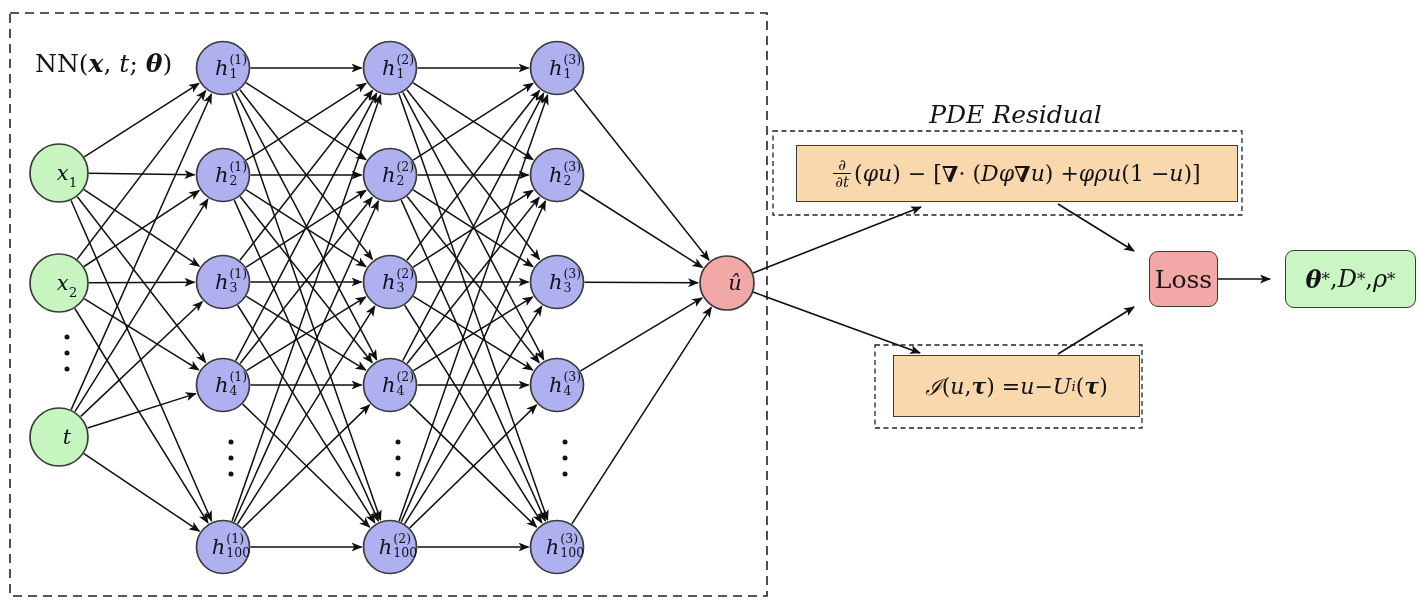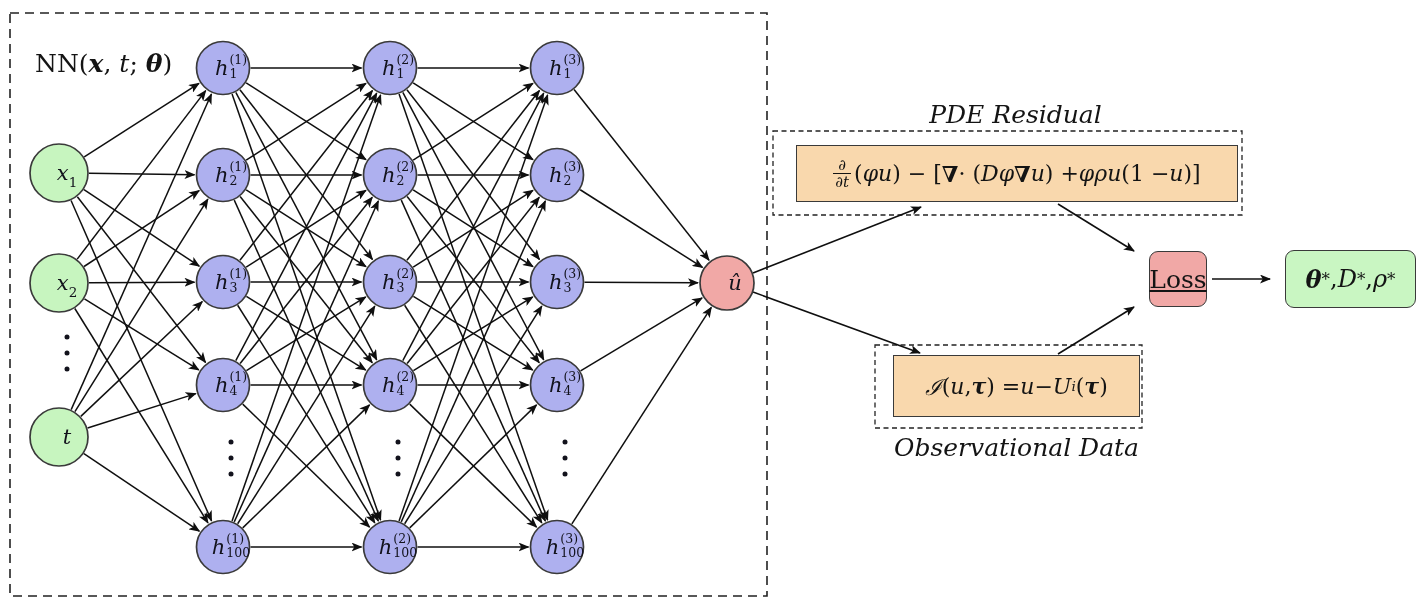--- a/index.html
+++ b/index.html
@@ -226,23 +226,22 @@
         <span class="seg-bi">τ</span>
         <span class="seg-up">) = </span>
         <span class="seg-it">u</span>
         <span class="seg-up"> − </span>
         <span class="seg-cal">U</span>
         <span class="seg-sub">i</span>
         <span class="seg-up">(</span>
         <span class="seg-bi">τ</span>
         <span class="seg-up">)</span>
       </div>
-    <div class="title" id="obs-title" style="left: 1008.5px; top: 433px;">Observational Data</div>
-
-    <div class="solid-box" id="loss-box" style="left: 1141px; top: 251px; width: 58px; height: 56px; text-decoration: underline;">
+
+    <div class="solid-box" id="loss-box" style="left: 1141px; top: 251px; width: 69px; height: 56px;">
       <span>Loss</span>
     </div>
     <div class="solid-box" id="result-box" style="left: 1277px; top: 250px; width: 131px; height: 58px;">
         <span class="seg-bi">θ</span>
         <span class="seg-sup">*</span>
         <span class="seg-up">, </span>
         <span class="seg-it">D</span>
         <span class="seg-sup">*</span>
         <span class="seg-up">, </span>
         <span class="seg-it">ρ</span>

